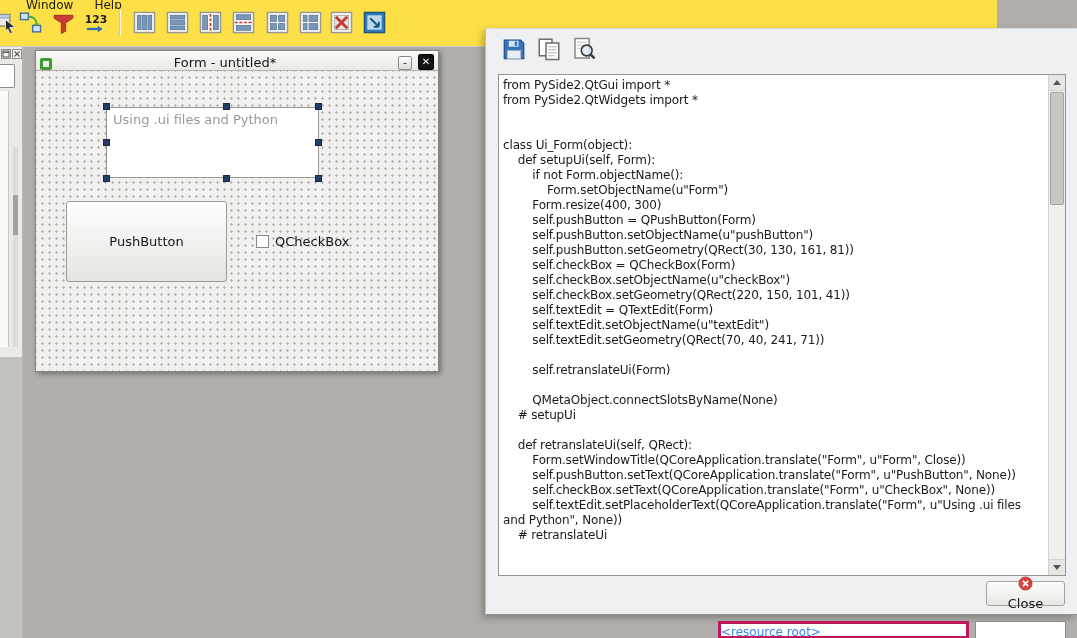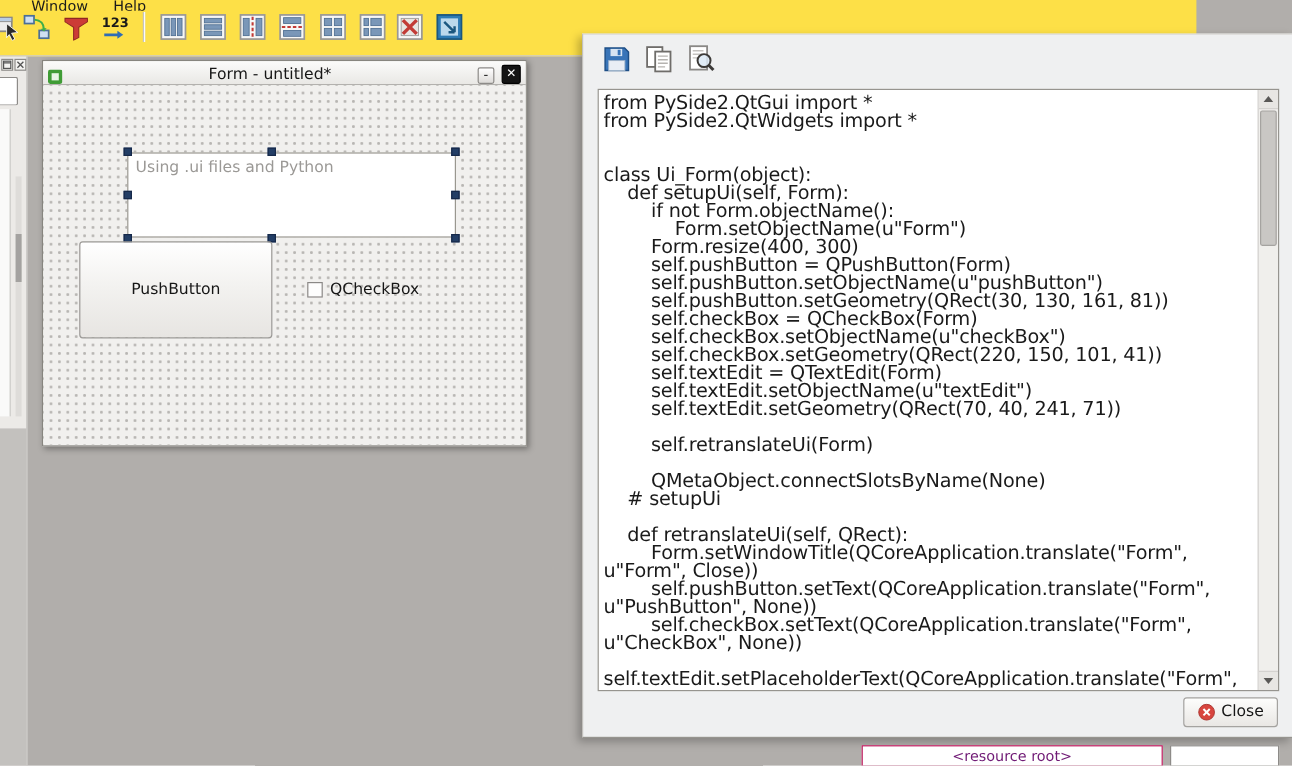--- a/index.html
+++ b/index.html
@@ -28,52 +28,52 @@
   
   .form-window{position:absolute;left:35px;top:50px;width:404px;height:322px;background:#f1f0ee;border:1px solid #87857f;box-sizing:border-box;box-shadow:2px 2px 5px rgba(0,0,0,.35);}
   .fw-titlebar{position:absolute;left:0;top:0;right:0;height:20px;background:linear-gradient(#fbfbfa,#e9e8e5);border-bottom:1px solid #b3b1ae;display:flex;align-items:flex-end;padding:0 4px;box-sizing:border-box;}
   .fw-icon{width:12px;height:12px;flex:0 0 auto;}
   .fw-icon svg{width:12px;height:12px;display:block;}
   .fw-title{flex:1;text-align:center;font-size:13px;color:#161616;}
   .fw-min{width:14px;height:14px;background:linear-gradient(#ffffff,#dddbd8);border:1px solid #8d8b88;border-radius:2px;font-size:11px;line-height:11px;text-align:center;color:#222;margin-right:6px;box-sizing:border-box;cursor:default;}
   .fw-close{width:16px;height:16px;background:#141414;border:1px solid #000;border-radius:2px;color:#fff;font-size:10px;line-height:14px;text-align:center;font-weight:bold;box-sizing:border-box;cursor:default;}
   .fw-canvas{position:absolute;left:0;top:20px;right:0;bottom:0;background-color:#f1f0ee;background-image:radial-gradient(circle,#b8b6b3 1px,rgba(0,0,0,0) 1.3px);background-size:7px 7px;background-position:3px 3px;}
 
-  .te-wrap{position:absolute;left:70px;top:56px;width:274px;height:71px;}
+  .te-wrap{position:absolute;left:70px;top:36px;width:213px;height:71px;}
   .textedit{position:absolute;inset:0;background:#ffffff;border:1px solid #99978f;box-sizing:border-box;padding:4px 6px;font-size:13px;color:#9b9996;}
   .handle{position:absolute;width:7px;height:7px;background:#233e66;border:1px solid #16294a;box-sizing:border-box;}
   .h-tl{left:-3px;top:-4px;} .h-tm{left:117px;top:-4px;} .h-tr{right:-3px;top:-4px;}
   .h-ml{left:-3px;top:32px;} .h-mr{right:-3px;top:32px;}
   .h-bl{left:-3px;bottom:-4px;} .h-bm{left:117px;bottom:-4px;} .h-br{right:-3px;bottom:-4px;}
 
   .pushbutton{position:absolute;left:30px;top:130px;width:161px;height:81px;background:linear-gradient(#ffffff,#f3f2f0 45%,#e7e5e2);border:1px solid #9c9a97;border-radius:3px;box-sizing:border-box;display:flex;align-items:center;justify-content:center;font-size:13px;color:#161616;}
   .checkbox-row{position:absolute;left:220px;top:150px;width:101px;height:41px;display:flex;align-items:center;font-size:13px;color:#161616;}
   .cb-box{width:13px;height:13px;background:#fdfdfd;border:1px solid #8a8886;box-sizing:border-box;margin-right:6px;flex:0 0 auto;}
 
   
   .code-dialog{position:absolute;left:485px;top:28px;width:592px;height:587px;background:#eff0f1;border-left:1px solid #c2c0bd;border-top:1px solid #dddbd8;border-bottom:1px solid #96948f;box-sizing:border-box;box-shadow:-3px 3px 7px rgba(0,0,0,.25);}
   .cd-toolbar{position:absolute;left:16px;top:8px;display:flex;gap:11px;}
   .cd-ic{width:24px;height:24px;}
   .cd-ic svg{width:24px;height:24px;display:block;}
   .code-area{position:absolute;left:12px;top:45px;width:568px;height:502px;background:#ffffff;border:1px solid #96948f;box-sizing:border-box;}
-  .code-text{position:absolute;left:4px;top:3px;right:18px;bottom:2px;overflow:hidden;font-family:"DejaVu Sans","Liberation Sans",sans-serif;font-size:16px;line-height:15px;letter-spacing:-0.15px;color:#1a1a1a;}
+  .code-text{position:absolute;left:4px;top:3px;right:18px;bottom:2px;overflow:hidden;font-family:"DejaVu Sans","Liberation Sans",sans-serif;font-size:12px;line-height:15px;letter-spacing:-0.15px;color:#1a1a1a;}
   .code-line{white-space:pre-wrap;min-height:15px;}
   .vscroll{position:absolute;top:0;right:0;bottom:0;width:16px;background:#f0efec;border-left:1px solid #d4d2cf;}
   .sb-btn{position:absolute;left:0;right:0;height:15px;background:#e8e6e3;display:flex;align-items:center;justify-content:center;}
   .sb-up{top:0;border-bottom:1px solid #d4d2cf;}
   .sb-down{bottom:0;border-top:1px solid #d4d2cf;}
   .sb-up::after{content:"";border-left:4px solid transparent;border-right:4px solid transparent;border-bottom:5px solid #5a5856;}
   .sb-down::after{content:"";border-left:4px solid transparent;border-right:4px solid transparent;border-top:5px solid #5a5856;}
   .sb-thumb{position:absolute;left:1px;right:1px;top:17px;height:113px;background:#c9c7c4;border:1px solid #a5a3a0;border-radius:2px;box-sizing:border-box;}
-  .close-btn{position:absolute;left:500px;top:552px;width:79px;height:25px;background:linear-gradient(#fdfdfc,#e9e7e4);border:1px solid #a5a3a0;border-radius:3px;display:flex;align-items:center;justify-content:center;gap:5px;font-family:inherit;font-size:13px;color:#161616;padding:0;}
+  .close-btn{position:absolute;left:500px;top:552px;width:79px;height:25px;background:linear-gradient(#fdfdfc,#e9e7e4);border:1px solid #a5a3a0;border-radius:3px;display:flex;align-items:center;justify-content:center;gap:5px;font-family:inherit;font-size:13px;color:#161616;padding:0;flex-direction:column;}
   .close-ic{width:15px;height:15px;display:block;}
   .close-ic svg{width:15px;height:15px;display:block;}
 
   
-  .res-box1{position:absolute;left:718px;top:621px;width:251px;height:18px;background:#ffffff;border:1px solid #be185d;box-sizing:border-box;display:flex;align-items:flex-start;justify-content:center;font-size:12px;color:#701a75;padding-top:1px;}
+  .res-box1{position:absolute;left:718px;top:621px;width:251px;height:18px;background:#ffffff;border:3px solid #be185d;box-sizing:border-box;display:flex;align-items:flex-start;font-size:12px;color:#3b82f6;padding-top:1px;}
   .res-box2{position:absolute;left:975px;top:621px;width:91px;height:18px;background:#ffffff;border:1px solid #8d8b88;box-sizing:border-box;}
 </style>
 </head>
 <body>
 
 <div class="app">
 
   <div class="topband">
     <div class="menubar">
       <span>Window</span>

